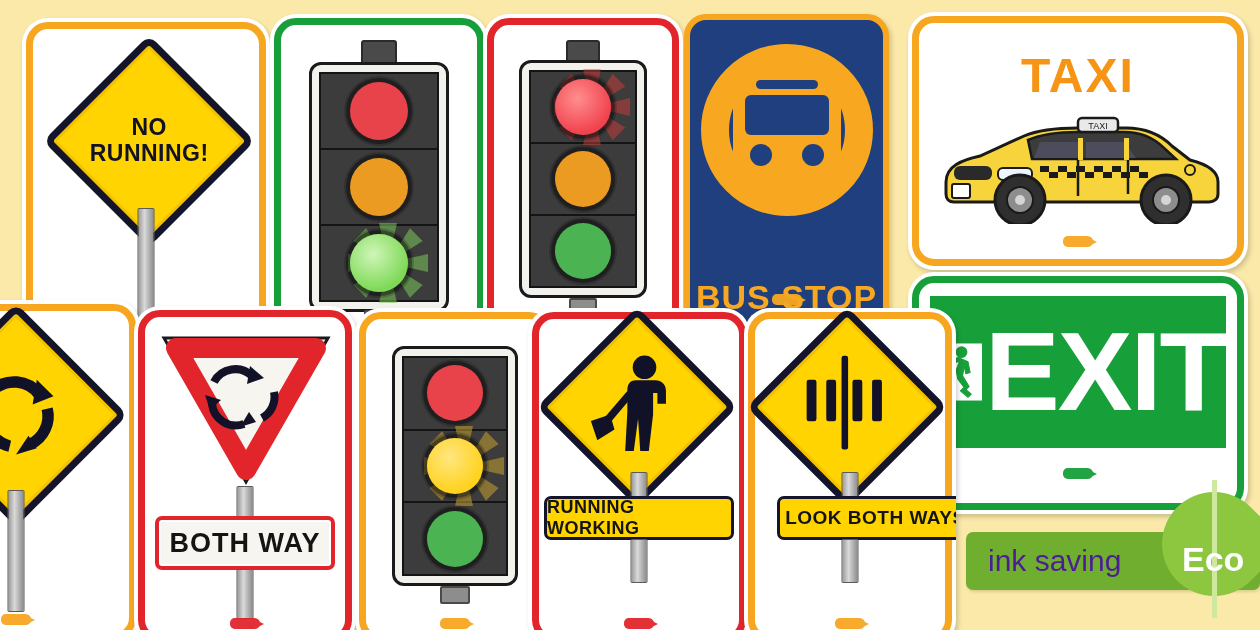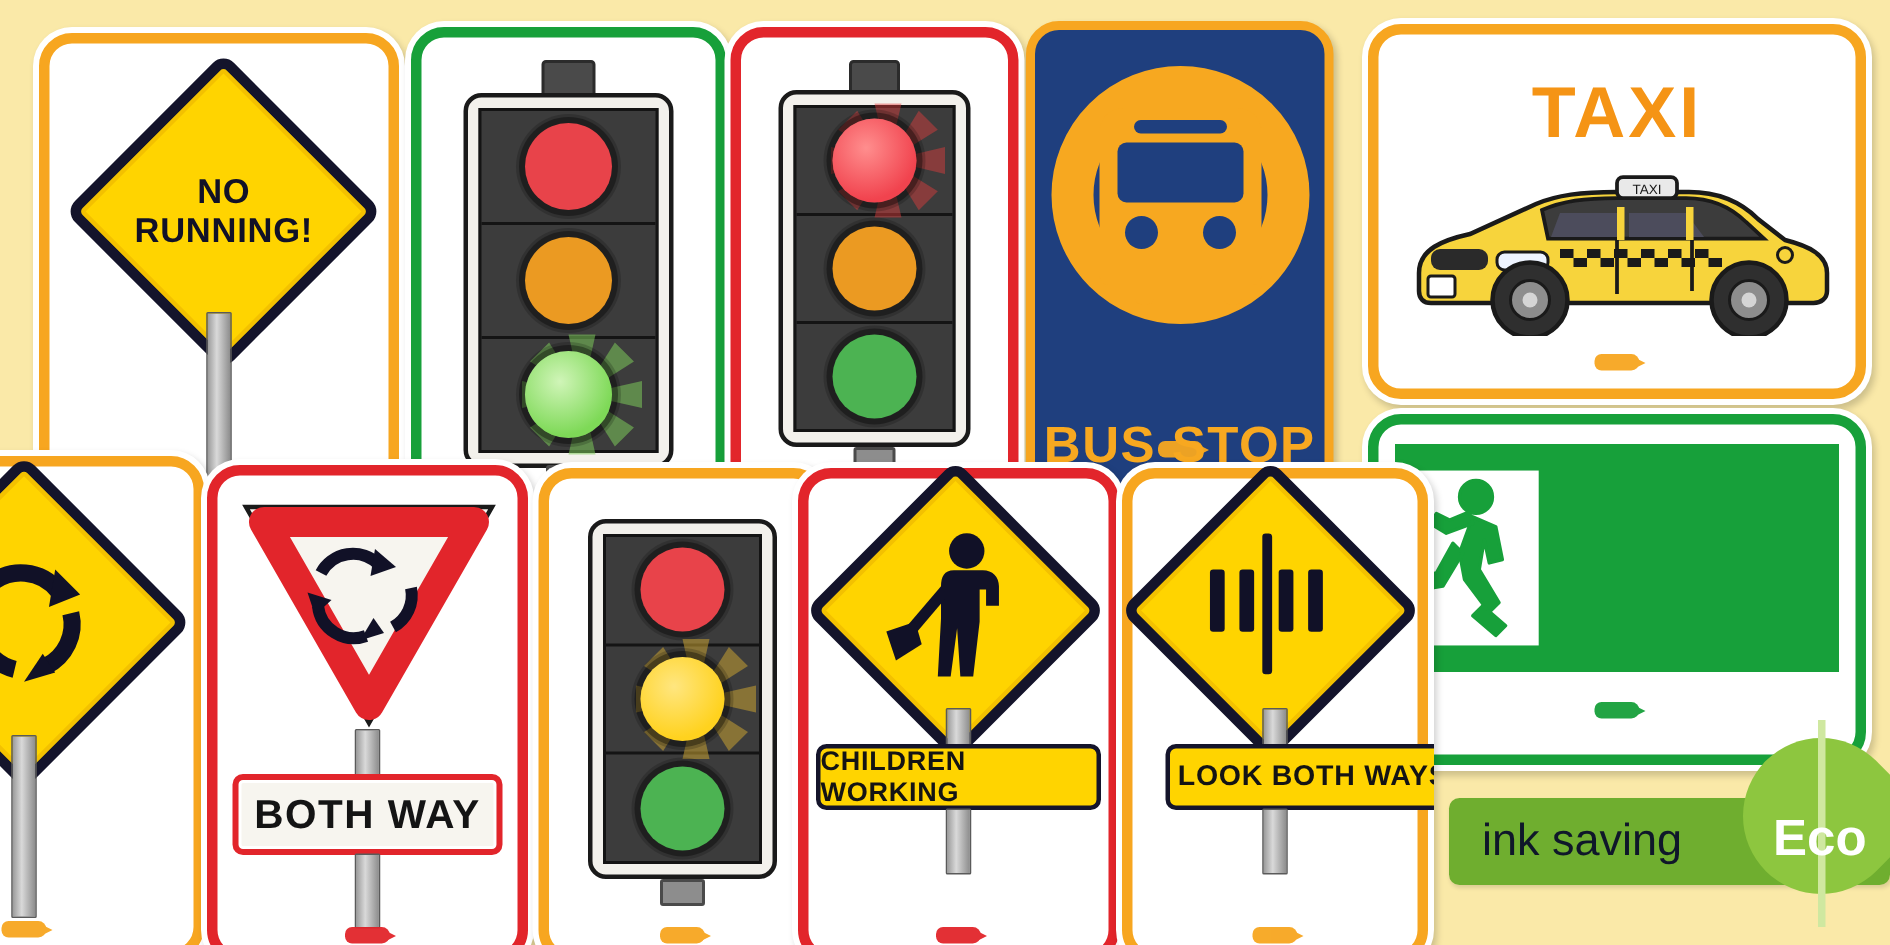--- a/index.html
+++ b/index.html
@@ -154,21 +154,21 @@
     color:#ffffff;font-weight:bold;letter-spacing:-2px;
     font-stretch:condensed;line-height:.9;
   }
 
   
   .eco-bar{
     position:absolute;background:#6fae2f;border-radius:7px;
     display:flex;align-items:center;
     box-shadow:1px 2px 3px rgba(0,0,0,.12);
   }
-  .eco-label{color:#0f172a;}
+  .eco-label{color:#4c1d95;}
   .eco-leaf{
     position:absolute;background:#8dc63f;
     border-radius:50% 4px 50% 50%;
     transform:rotate(45deg);
   }
   .eco-vein{position:absolute;background:#cfe8a0;}
   .eco-word{position:absolute;color:#ffffff;font-weight:bold;}
   .plate{
     position:absolute;left:50%;transform:translateX(-50%);
     background:#f7f5ef;border-radius:7px;box-sizing:border-box;
@@ -338,20 +338,21 @@
       <svg viewBox="0 0 80 110" style="width:88px;height:124px;margin-left:10px;">
         <rect x="2" y="2" width="76" height="106" fill="#ffffff"></rect>
         <g fill="#17a03a" stroke="#17a03a" stroke-width="2" stroke-linejoin="round">
           <circle cx="40" cy="18" r="10"></circle>
           <path d="M38 30 L52 36 L56 56 L48 58 L45 44 L42 62 L54 82 L48 88 L33 68 L30 52 Z"></path>
           <path d="M32 52 L20 72 L8 74 L7 66 L16 64 L26 46 Z"></path>
           <path d="M38 34 L22 40 L12 34 L16 28 L24 32 L36 27 Z"></path>
           <path d="M44 84 L58 96 L52 102 L38 90 Z"></path>
         </g>
       </svg>
+      <div class="exit-word" style="font-size:112px;margin-left:2px;">EXIT</div>
     </div>
     <div class="twinkl" style="bottom:26px;color:#17a03a;">
       <div class="blob" style="background:currentColor;"></div>
     </div>
   </div>
 
   <div class="card b-orange" style="left:-108px;top:300px;width:248px;height:344px;">
     <div class="ring"></div>
     <div class="diamond-wrap" style="left:45px;top:36px;width:158px;height:158px;">
       <div class="diamond">
@@ -443,21 +444,21 @@
             <circle cx="62" cy="18" r="11"></circle>
             <path d="M54 30 L72 30 C78 30 82 34 82 40 L82 52 L74 52 L74 42 L70 42 L70 62 L66 96 L58 96 L56 66 L52 96 L44 96 L46 60 L46 40 C46 34 48 30 54 30 Z"></path>
             <path d="M50 46 L28 72 L22 68 L46 40 Z"></path>
             <path d="M30 62 L12 68 L18 86 L34 76 Z"></path>
           </g>
         </svg>
       </div>
     </div>
     <div class="post" style="top:164px;height:26px;"></div>
     <div class="plate plate-yellow" style="top:188px;width:190px;height:44px;font-size:18px;letter-spacing:.5px;">
-      <span>CHILDREN WORKING</span>
+      <span>RUNNING WORKING</span>
     </div>
     <div class="post" style="top:231px;height:42px;"></div>
     <div class="twinkl" style="bottom:8px;color:#e2252b;">
       <div class="blob" style="background:currentColor;"></div>
     </div>
   </div>
 
   <div class="card b-orange" style="left:744px;top:308px;width:212px;height:338px;">
     <div class="ring"></div>
     <div class="diamond-wrap" style="left:32px;top:28px;width:142px;height:142px;">

